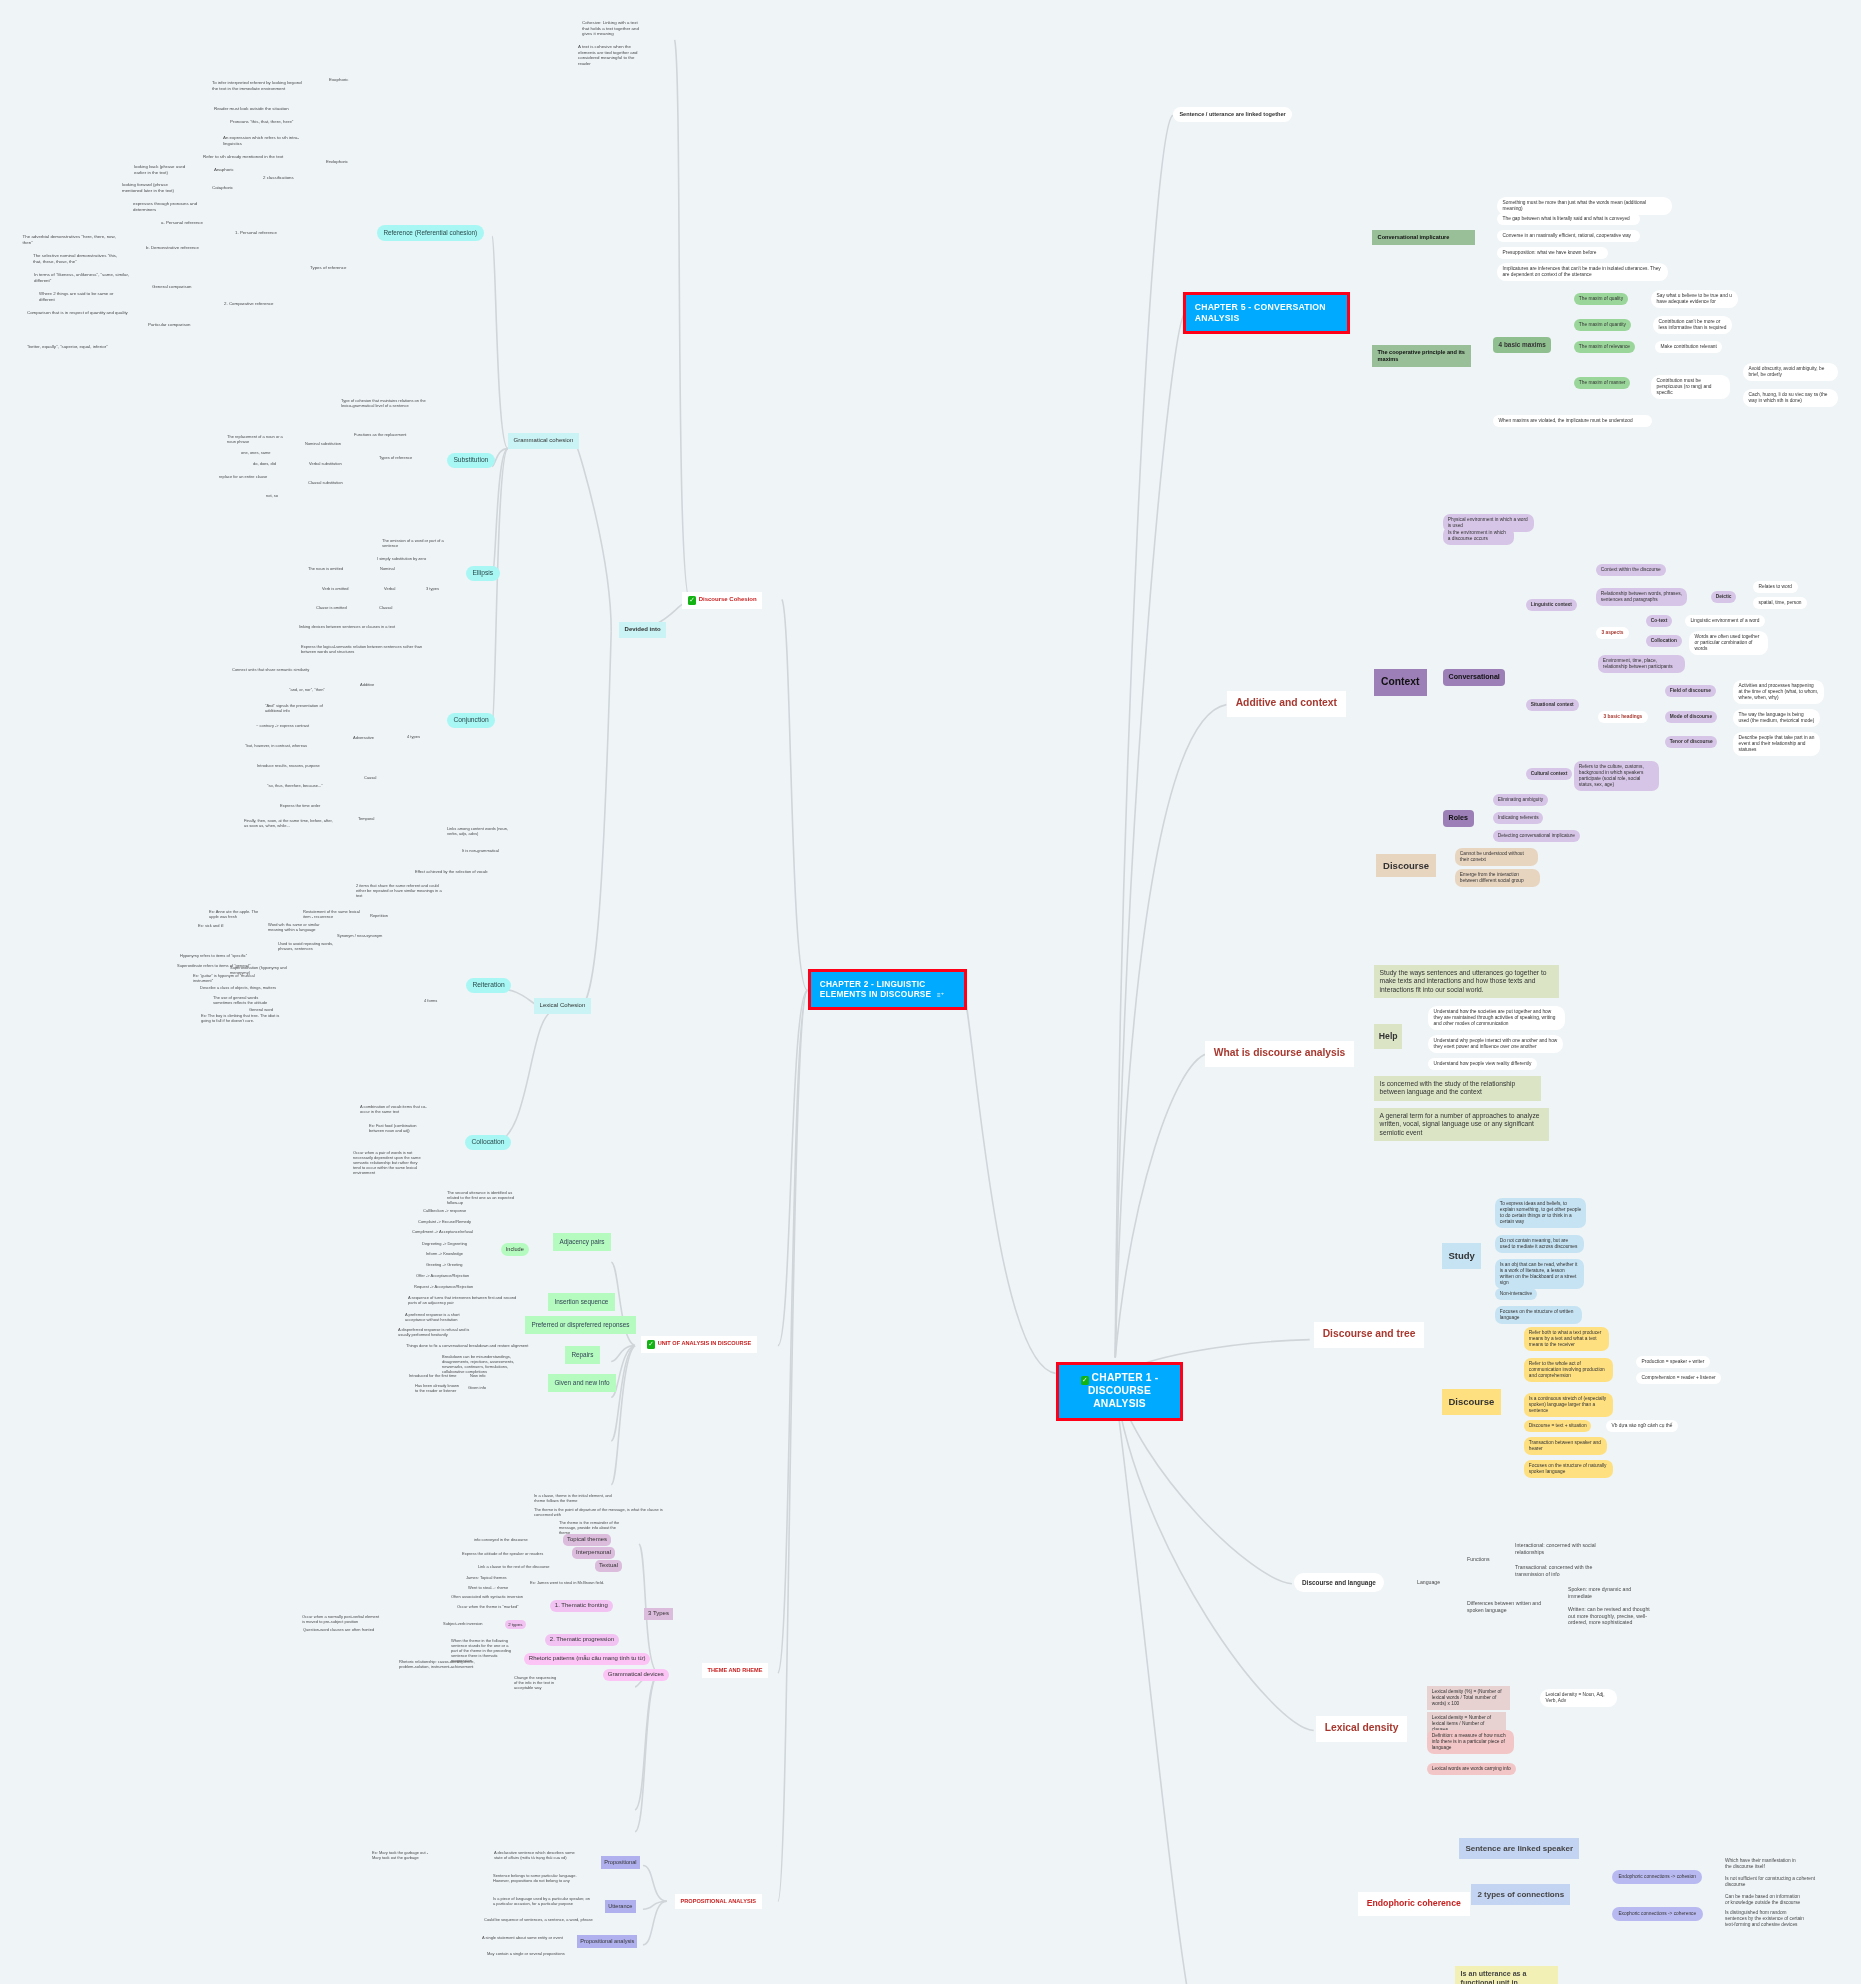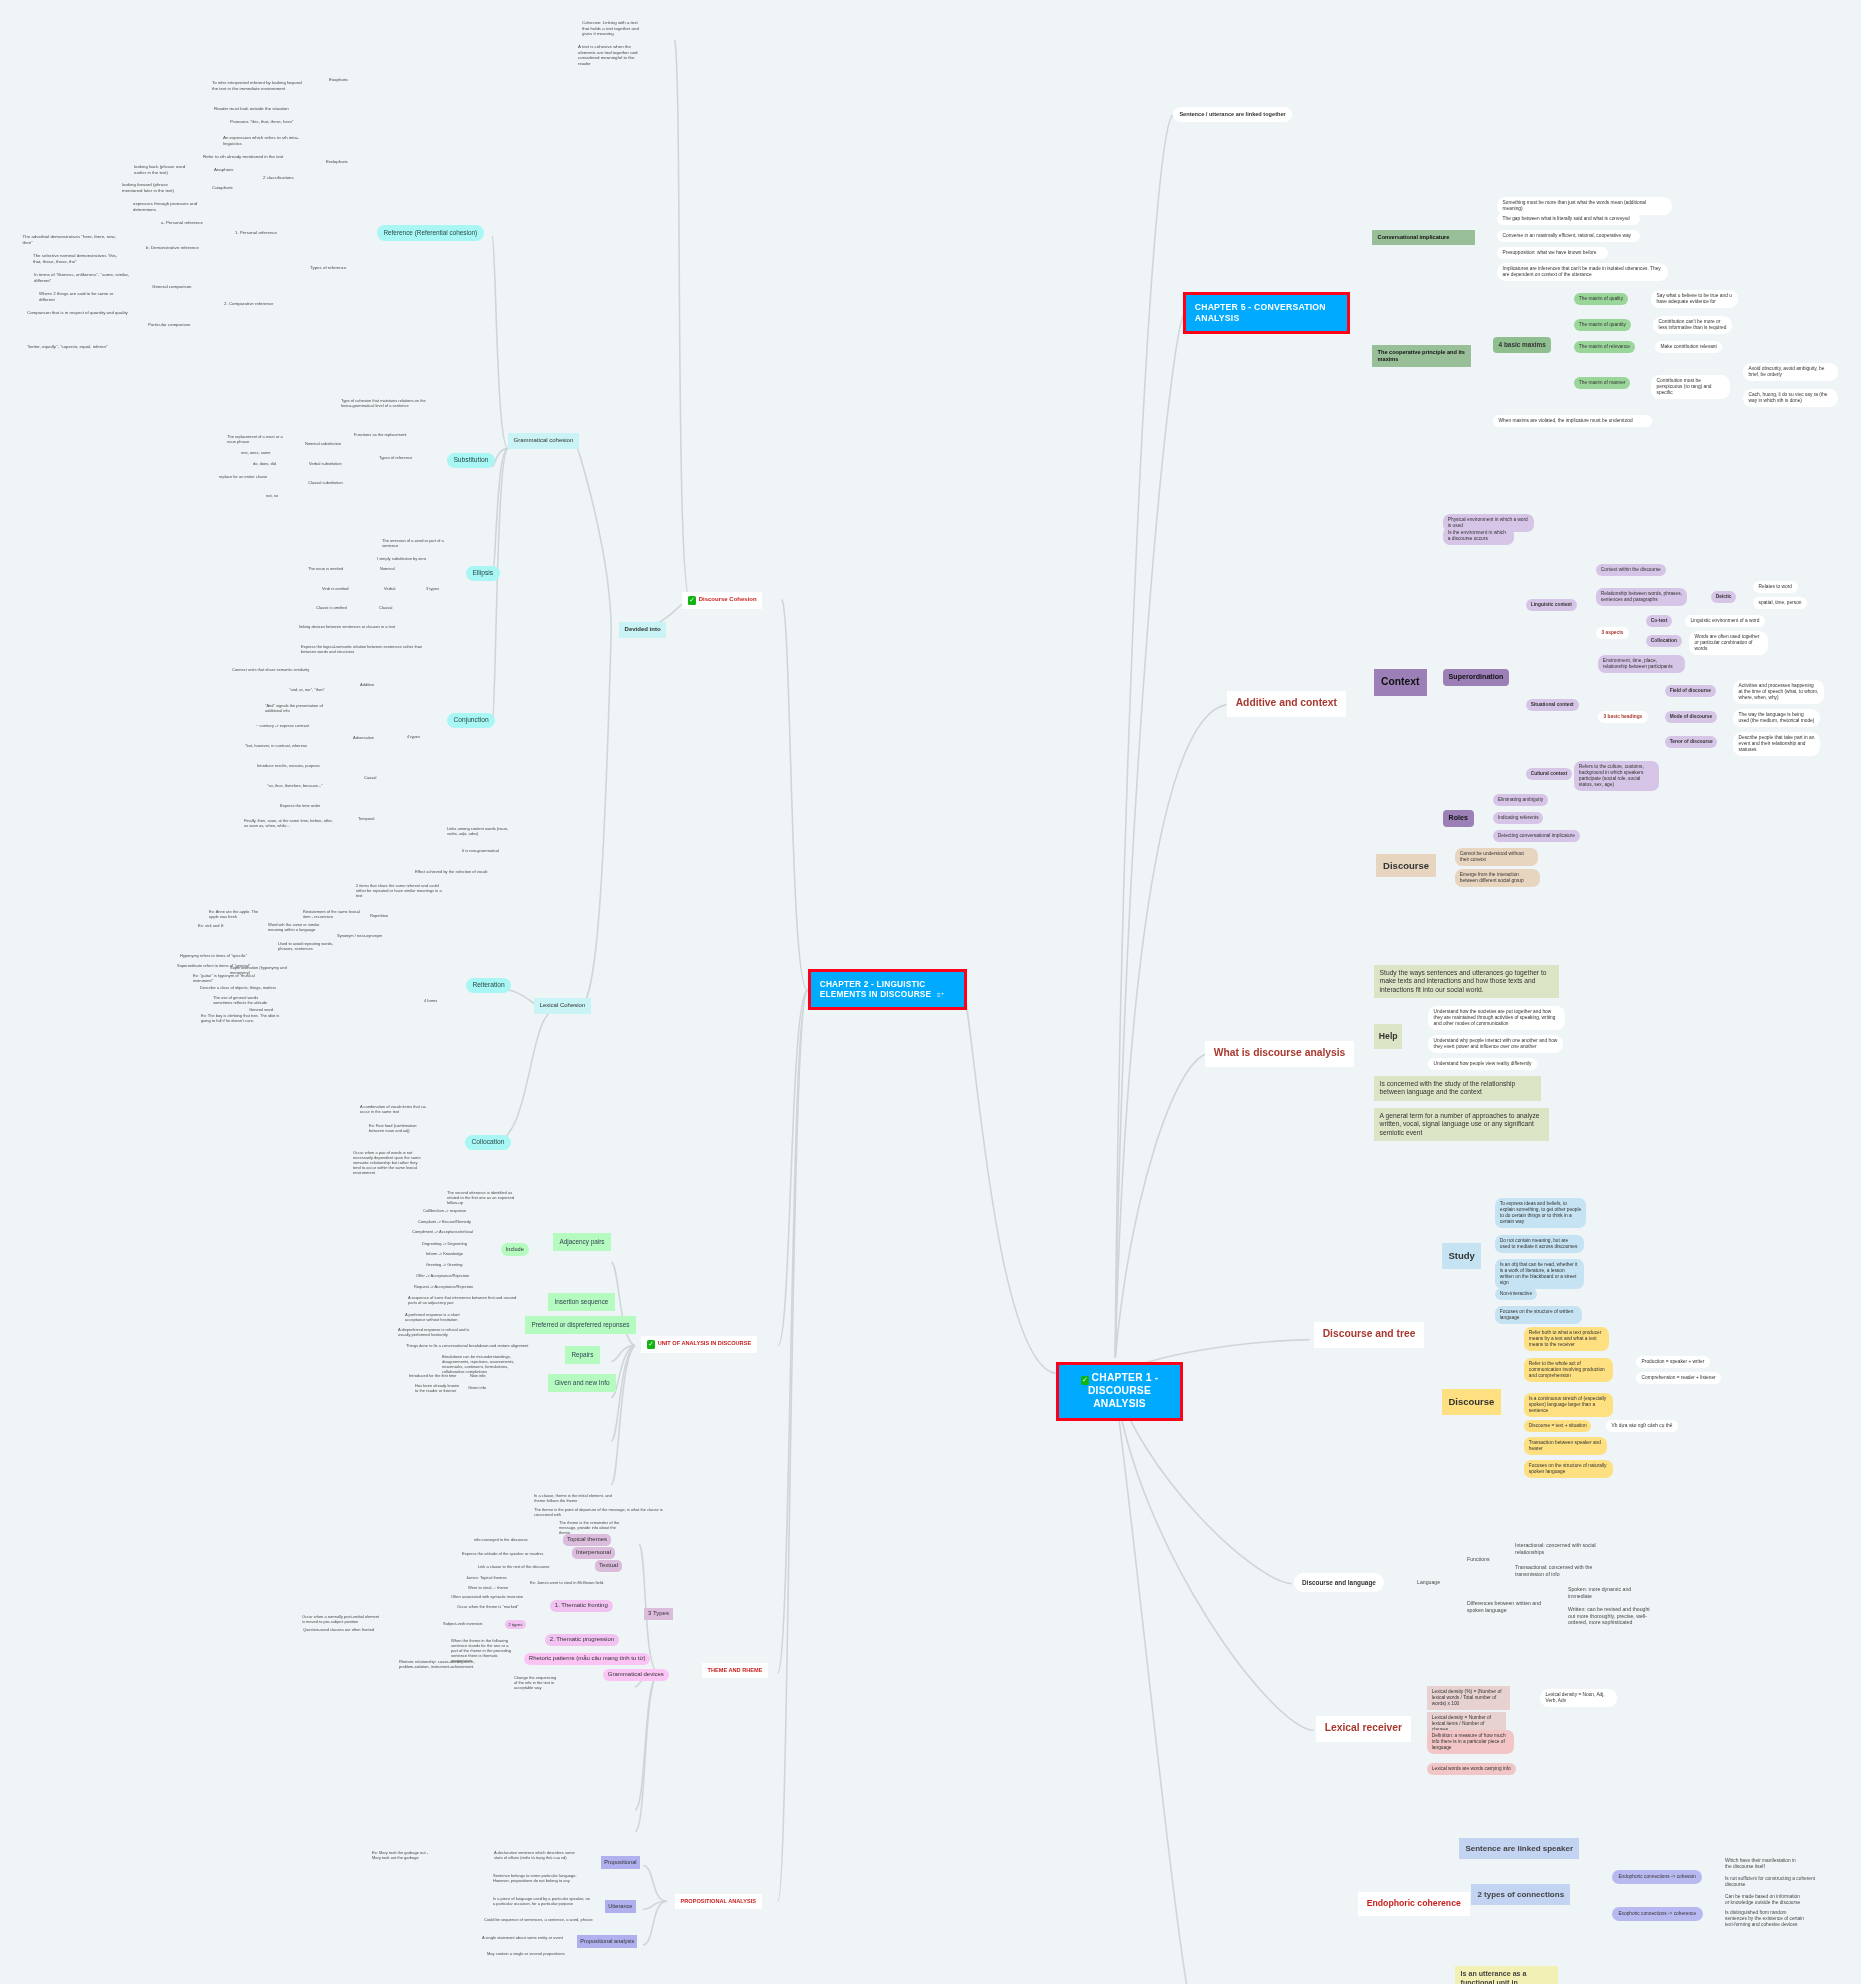--- a/index.html
+++ b/index.html
@@ -109,21 +109,21 @@
 <div class="n mint" style="left:1574px;top:377px;">The maxim of manner</div>
 <div class="n white" style="left:1651px;top:375px;width:79px;">Contribution must be perspicuous (ro rang) and specific</div>
 <div class="n white" style="left:1743px;top:363px;width:95px;">Avoid obscurity, avoid ambiguity, be brief, be orderly</div>
 <div class="n white" style="left:1743px;top:389px;width:95px;">Cach, huong, li do su viec xay ra (the way in which sth is done)</div>
 <div class="n white" style="left:1493px;top:415px;width:159px;">When maxims are violated, the implicature must be understood</div>
 
 <div class="n sec" style="left:1227px;top:691px;">Additive and context</div>
 <div class="n box purpleH" style="left:1374px;top:669px;font-size:10.3px;padding:7.1px 7.1px;">Context</div>
 <div class="n lav" style="left:1443px;top:514px;width:91px;">Physical environment in which a word is used</div>
 <div class="n lav" style="left:1443px;top:527px;width:71px;margin-top:0;">Is the environment in which a discourse occurs</div>
-<div class="n box purpleH" style="left:1443px;top:669px;font-size:7.1px;border-radius:4px;">Superordination</div>
+<div class="n box purpleH" style="left:1443px;top:669px;font-size:7.1px;border-radius:4px;">Conversational</div>
 <div class="n lav bold" style="left:1526px;top:599px;">Linguistic context</div>
 <div class="n lav" style="left:1596px;top:564px;">Context within the discourse</div>
 <div class="n lav" style="left:1596px;top:588px;width:91px;">Relationship between words, phrases, sentences and paragraphs</div>
 <div class="n lav bold" style="left:1711px;top:591px;">Deictic</div>
 <div class="n white" style="left:1753px;top:581px;">Relates to word</div>
 <div class="n white" style="left:1753px;top:597px;">spatial, time, person</div>
 <div class="n white" style="left:1596px;top:627px;color:#a8382f;font-weight:bold;">3 aspects</div>
 <div class="n lav bold" style="left:1646px;top:615px;">Co-text</div>
 <div class="n white" style="left:1685px;top:615px;">Linguistic environment of a word</div>
 <div class="n lav bold" style="left:1646px;top:635px;">Collocation</div>
@@ -176,21 +176,21 @@
 
 <div class="n white bold" style="left:1294px;top:1573px;font-size:6.4px;padding:5.6px 8px;border-radius:12px;">Discourse and language</div>
 <div class="n plain" style="left:1417px;top:1579px;">Language</div>
 <div class="n plain" style="left:1467px;top:1556px;">Functions</div>
 <div class="n plain" style="left:1515px;top:1542px;width:87px;">Interactional: concerned with social relationships</div>
 <div class="n plain" style="left:1515px;top:1564px;width:79px;">Transactional: concerned with the transmission of info</div>
 <div class="n plain" style="left:1467px;top:1600px;width:79px;">Differences between written and spoken language</div>
 <div class="n plain" style="left:1568px;top:1586px;width:67px;">Spoken: more dynamic and immediate</div>
 <div class="n plain" style="left:1568px;top:1606px;width:87px;">Written: can be revised and thought out more thoroughly, precise, well-ordered, more sophisticated</div>
 
-<div class="n sec" style="left:1316px;top:1716px;">Lexical receiver</div>
+<div class="n sec" style="left:1316px;top:1716px;">Lexical density</div>
 <div class="n rose" style="left:1427px;top:1686px;width:83px;">Lexical density (%) = (Number of lexical words / Total number of words) x 100</div>
 <div class="n white" style="left:1540px;top:1689px;width:77px;">Lexical density = Noun, Adj, Verb, Adv</div>
 <div class="n rose" style="left:1427px;top:1712px;width:79px;">Lexical density = Number of lexical items / Number of clauses</div>
 <div class="n pink" style="left:1427px;top:1730px;width:87px;">Definition: a measure of how much info there is in a particular piece of language</div>
 <div class="n pink" style="left:1427px;top:1763px;">Lexical words are words carrying info</div>
 
 <div class="n sec" style="left:1358px;top:1892px;font-size:8.7px;color:#c81e1e;">Endophoric coherence</div>
 <div class="n peri" style="left:1459px;top:1838px;">Sentence are linked speaker</div>
 <div class="n peri" style="left:1459px;top:1884px;margin-left:12px;">2 types of connections</div>
 <div class="n periP" style="left:1612px;top:1870px;">Endophoric connections -&gt; cohesion</div>

